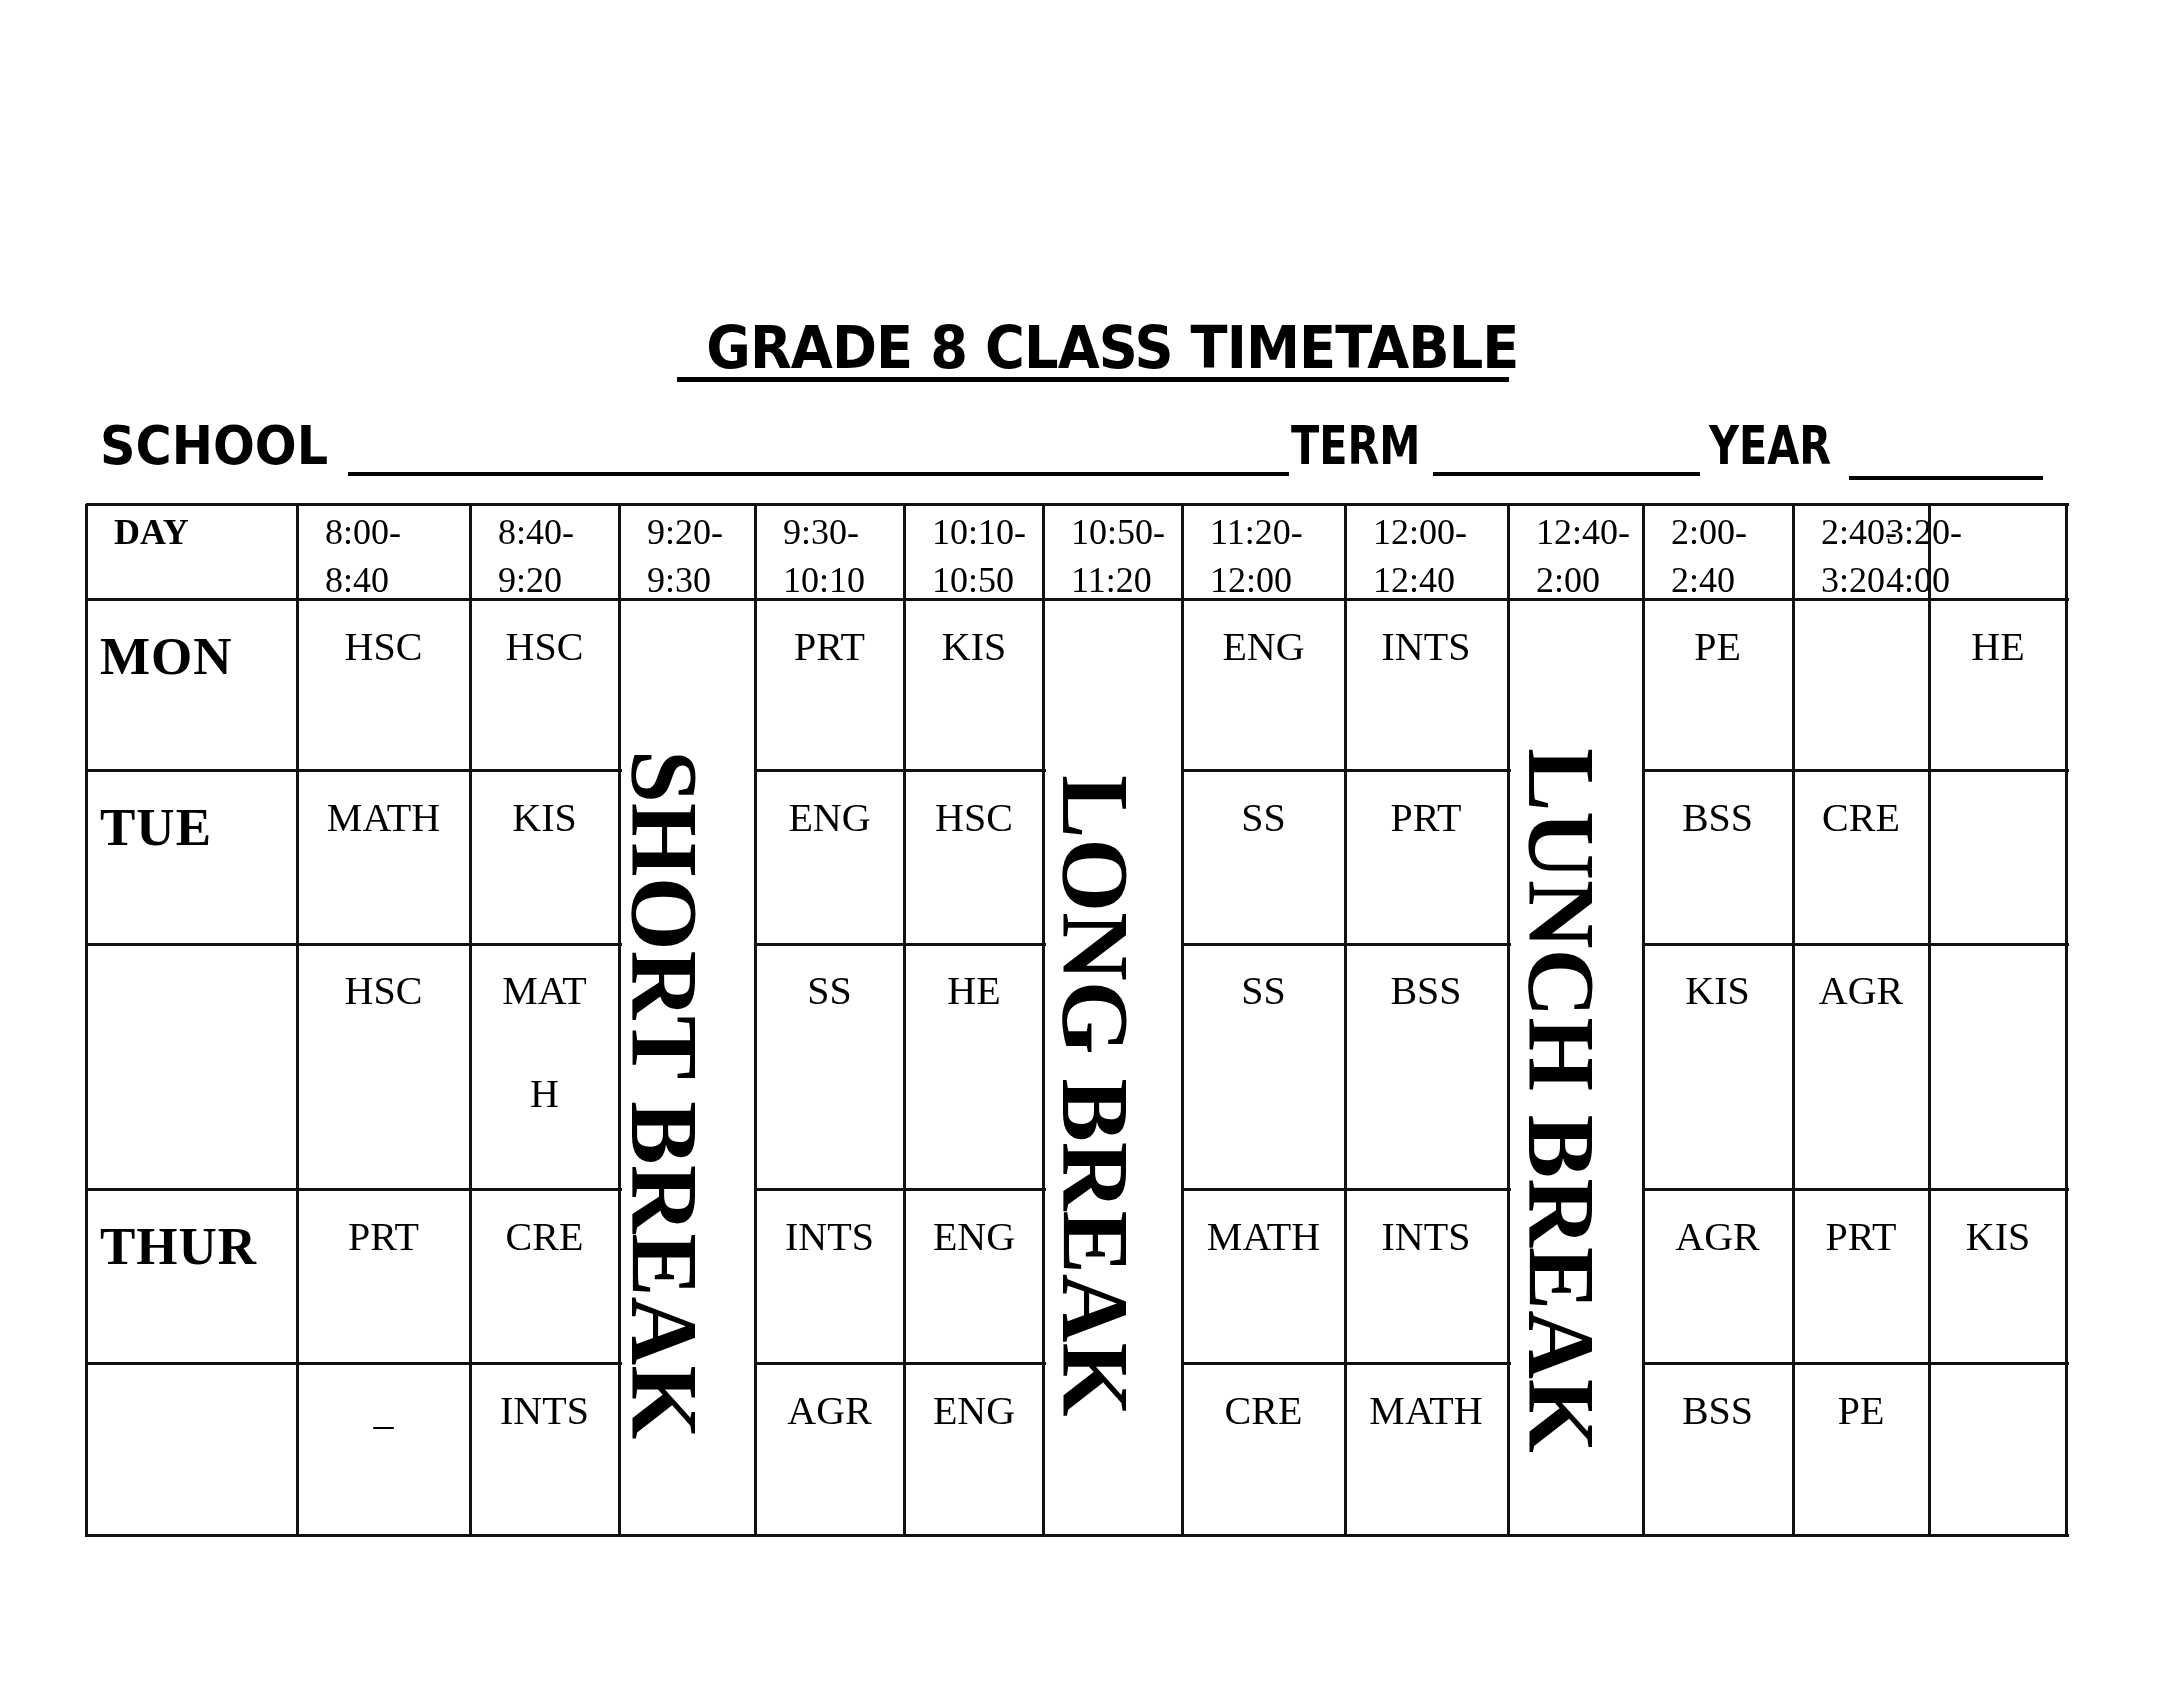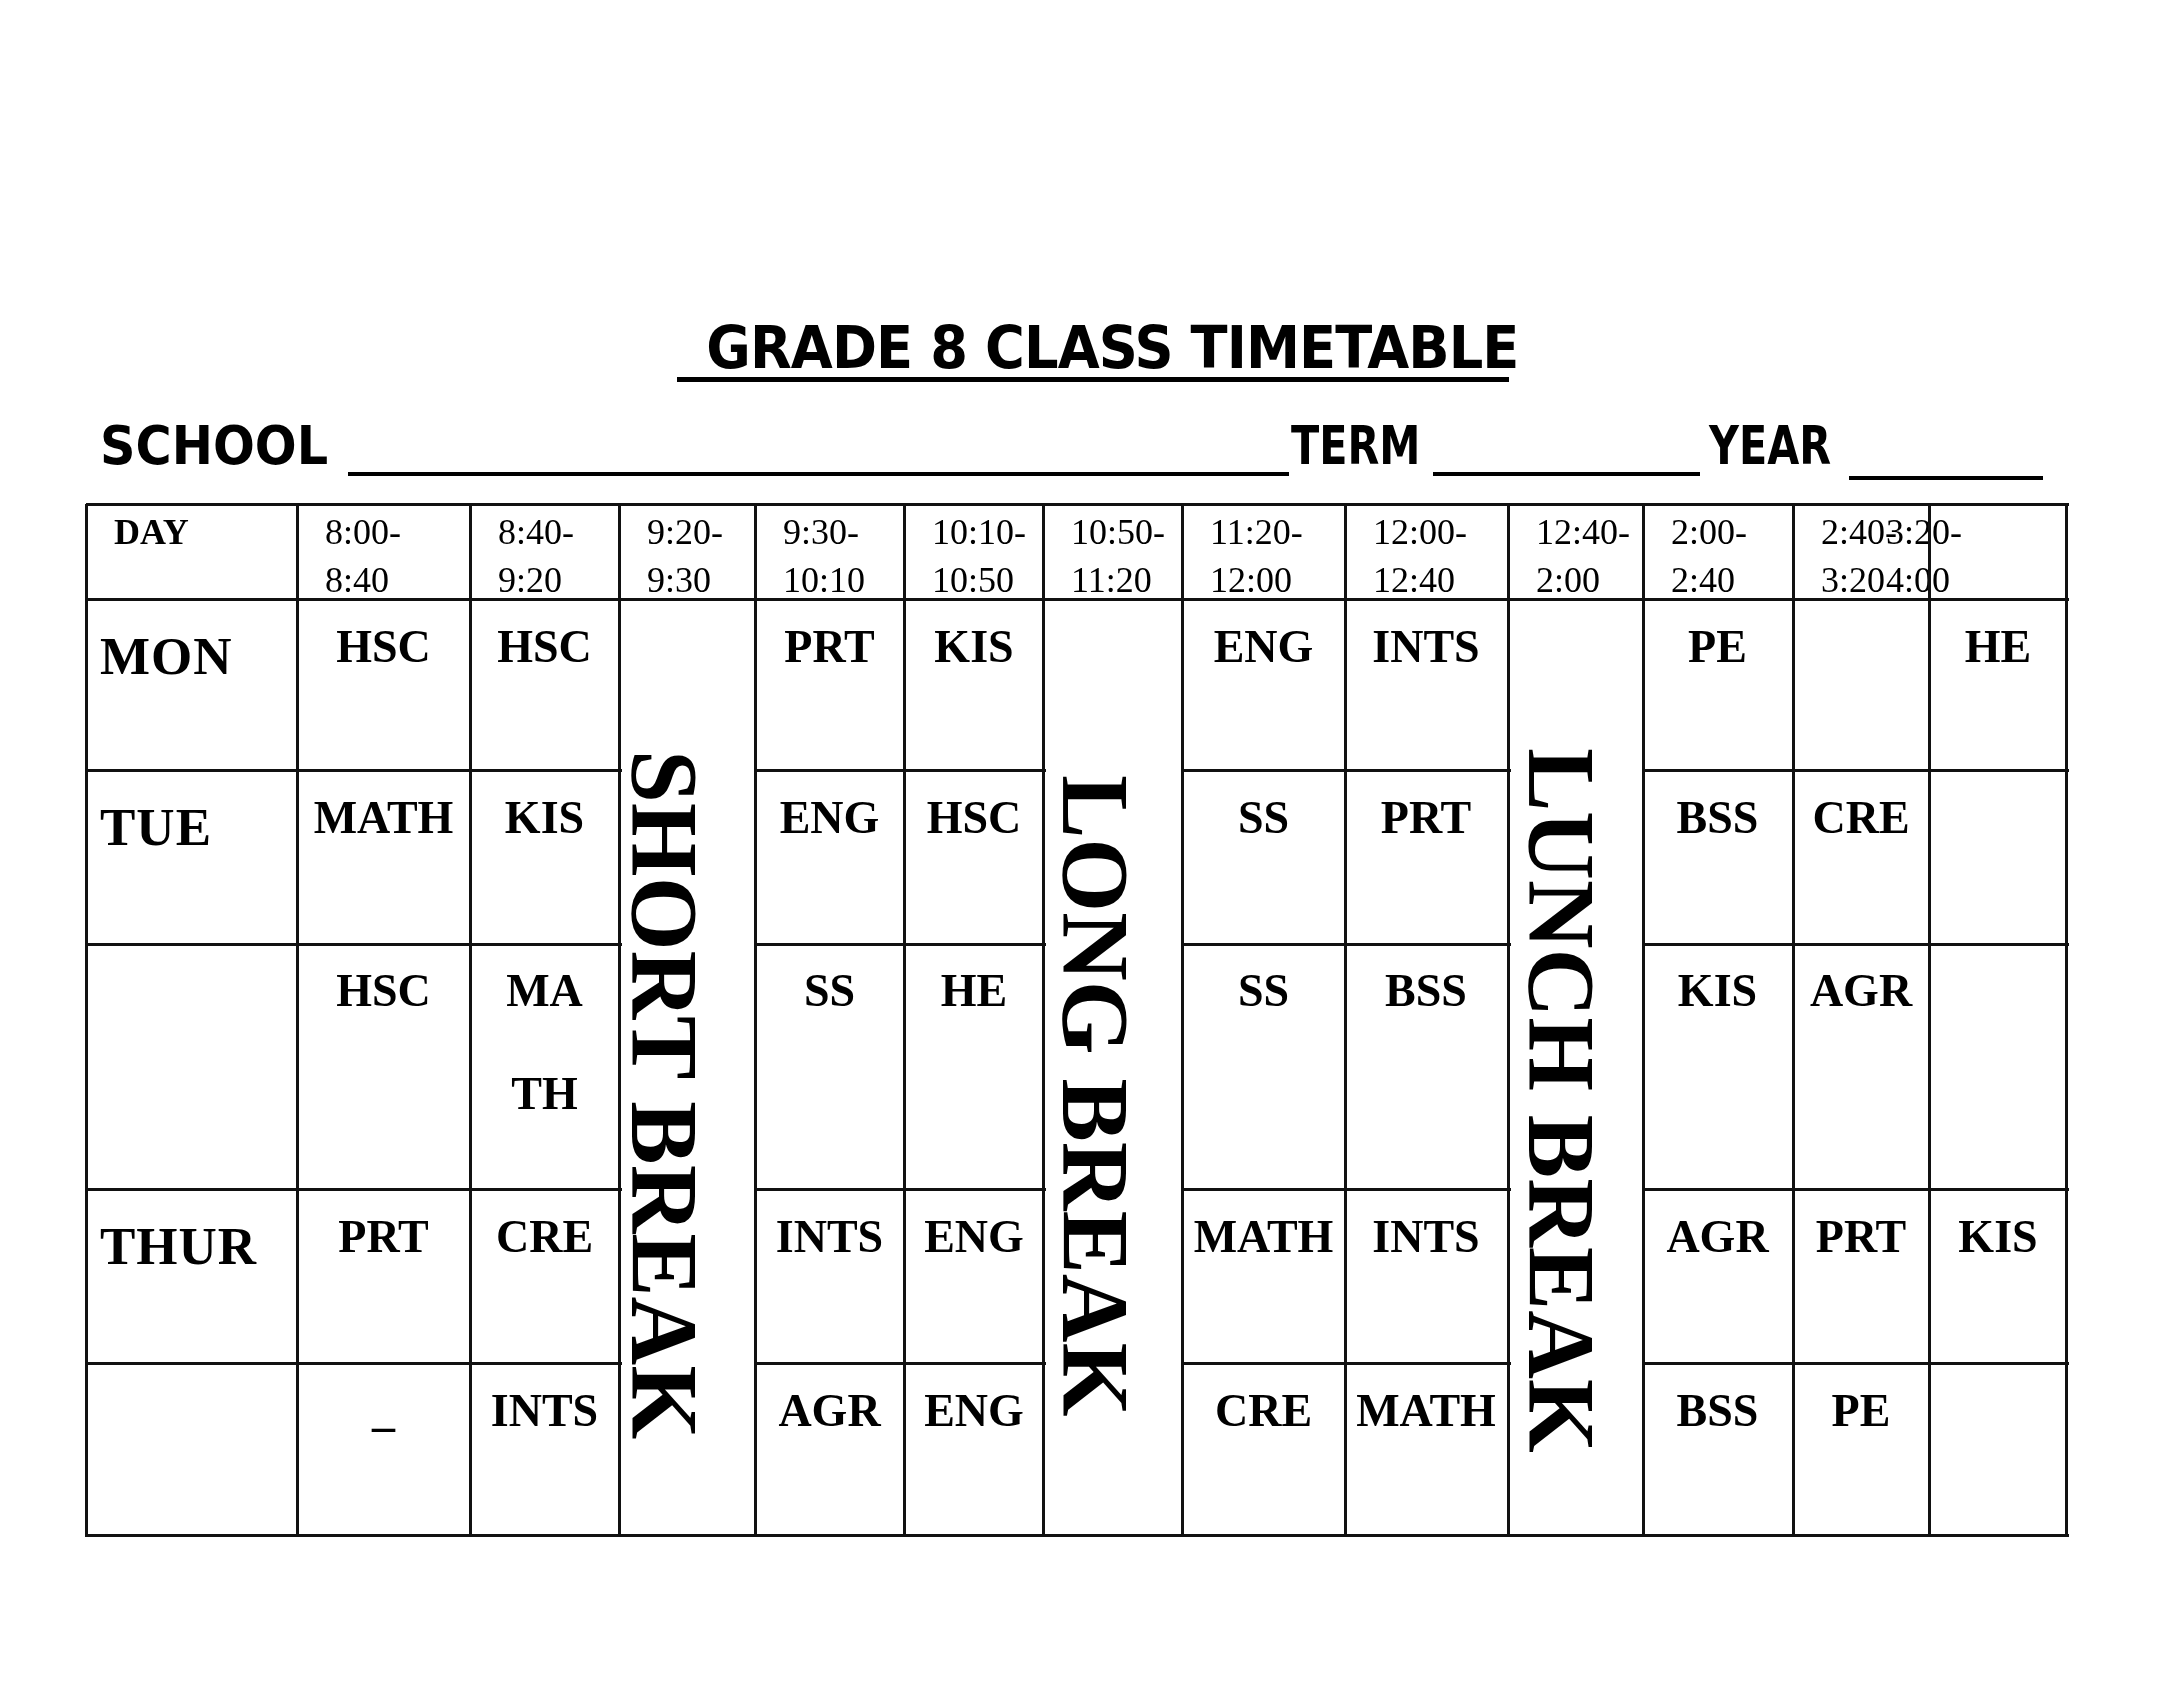--- a/index.html
+++ b/index.html
@@ -25,24 +25,23 @@
   .hdr-text {
     font-family:"Liberation Serif", serif; font-size:36px; line-height:48px;
     padding:4px 0 0 28px; white-space:pre-line;
   }
   .hdr-day { font-weight:bold; }
   .day-text {
     font-family:"Liberation Serif", serif; font-weight:bold; font-size:53px;
     line-height:59px; padding:28px 0 0 14px; letter-spacing:1px;
   }
   .subj-text {
-    font-family:"Liberation Serif", serif; font-size:46px; line-height:103px;
+    font-family:"Liberation Serif", serif; font-size:40px; line-height:103px;
     padding-top:10px; text-align:center; white-space:normal; word-break:break-all;
     letter-spacing:0px;
-    font-weight:bold;
   }
   .break-text {
     position:absolute; font-family:"Liberation Serif", serif; font-weight:bold;
     font-size:95px; line-height:95px; white-space:nowrap;
     writing-mode:vertical-rl; text-orientation:sideways;
   }
 </style>
 </head>
 <body>
 

